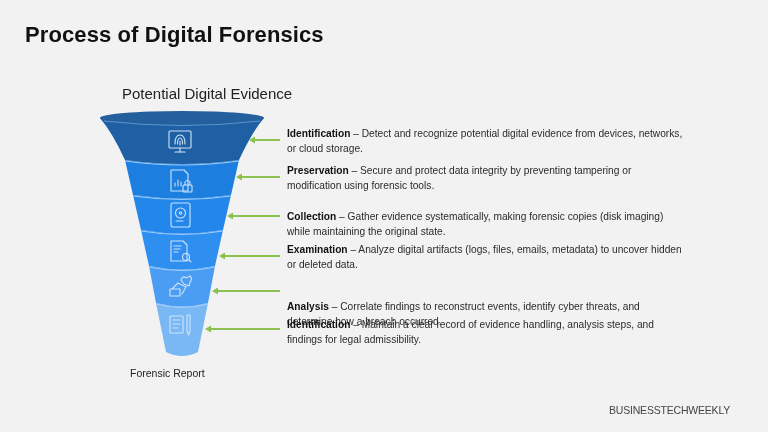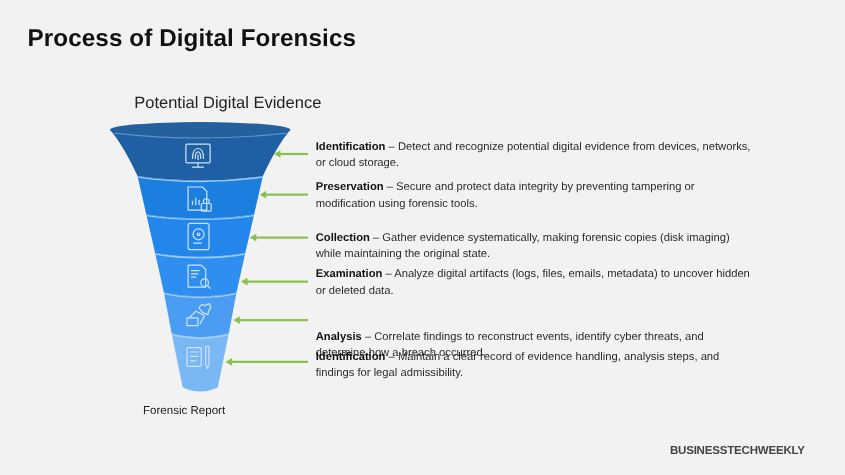--- a/index.html
+++ b/index.html
@@ -26,21 +26,21 @@
   svg.funnel { position: absolute; left: 0; top: 0; }
   .step {
     position: absolute; left: 287px; width: 400px;
     font-size: 10.2px; line-height: 14.5px; color: #2b2b2b;
   }
   .step b { font-weight: bold; color: #111; }
   .brand {
     position: absolute; left: 609px; top: 404px;
     font-size: 10.5px; letter-spacing: -0.2px;
   }
-  .brand .b1 { font-weight: bold; color: #444; }
+  .brand .b1 { font-weight: normal; color: #444; }
   .brand .b2 { color: #888; margin-left: 48px; }
 </style>
 </head>
 <body>
 
 <div class="title">Process of Digital Forensics</div>
 <div class="top-label">Potential Digital Evidence</div>
 
 <svg class="funnel" width="768" height="432">
 

